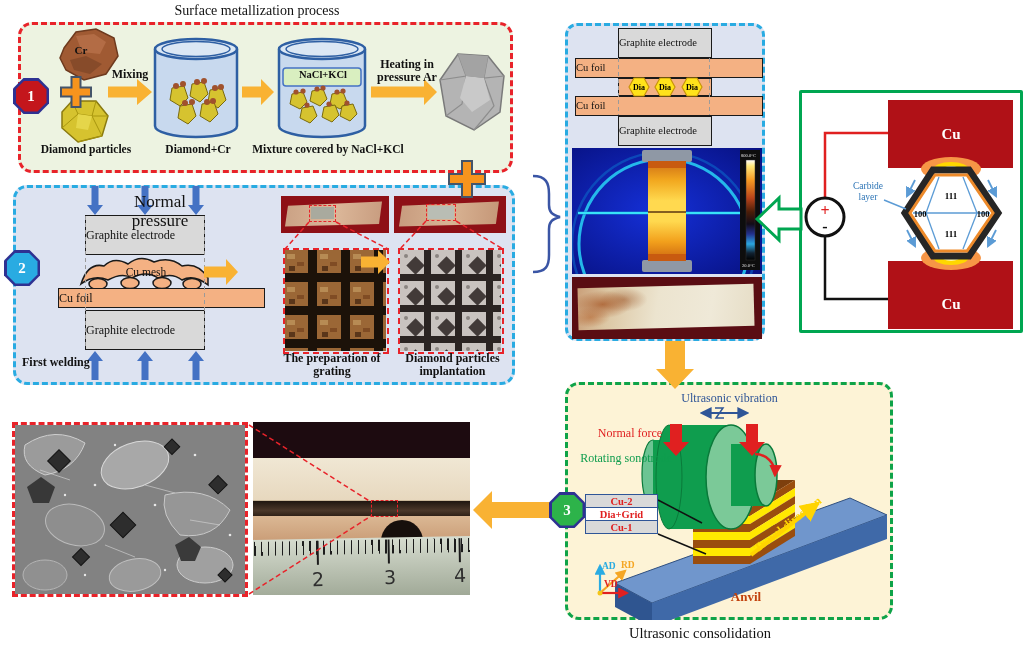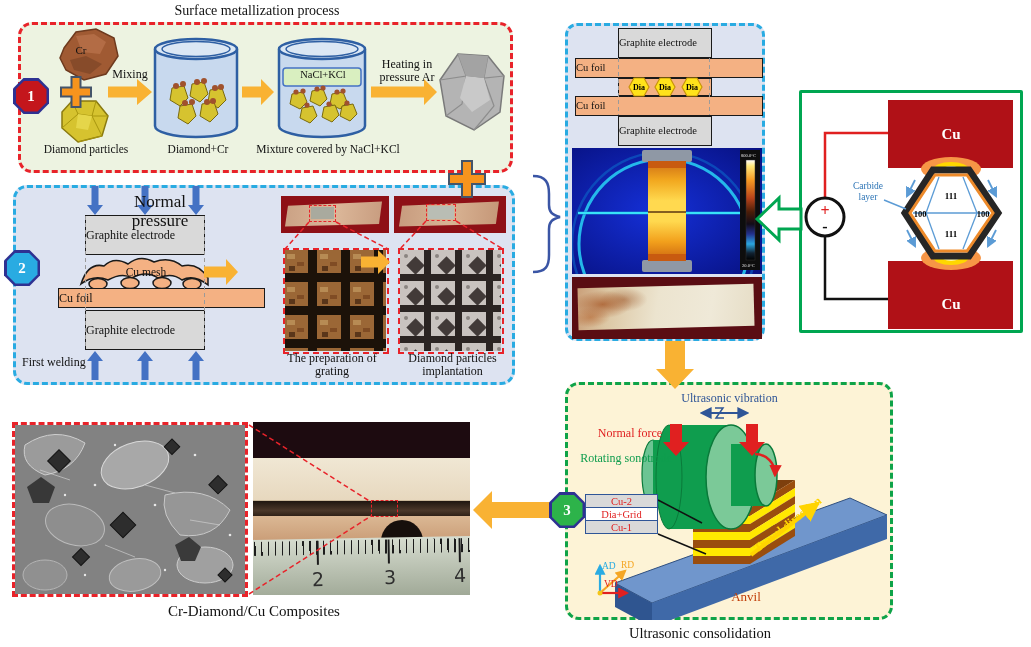--- a/index.html
+++ b/index.html
@@ -6,29 +6,29 @@
   #root{position:relative;width:1031px;height:647px;background:#fff;
         font-family:"Liberation Serif",serif;color:#111;overflow:hidden}
   .abs{position:absolute}
   .panel{position:absolute;box-sizing:border-box;border-radius:14px;z-index:1}
   .comp{position:absolute;z-index:10}
   .box{position:absolute;box-sizing:border-box;border:1.5px solid #1a1a1a;
        display:flex;align-items:center;z-index:12;
        font-size:12px;line-height:1}
   .lbl{position:absolute;z-index:60;line-height:1.12}
   .ctr{text-align:center}
-  .b{font-weight:normal}
+  .b{font-weight:bold}
   .badge{position:absolute;width:36px;height:36px;z-index:70}
   .badge .o{position:absolute;inset:0;background:#2e3192;
     clip-path:polygon(29% 0,71% 0,100% 29%,100% 71%,71% 100%,29% 100%,0 71%,0 29%)}
   .badge .i{position:absolute;inset:2.5px;display:flex;align-items:center;justify-content:center;
     color:#fff;font-weight:bold;font-size:15px;
     clip-path:polygon(29% 0,71% 0,100% 29%,100% 71%,71% 100%,29% 100%,0 71%,0 29%)}
   .legrow{position:absolute;box-sizing:border-box;border:1.5px solid #2f5597;width:73px;height:14px;
-    display:flex;align-items:center;justify-content:center;color:#e02020;font-weight:normal;
+    display:flex;align-items:center;justify-content:center;color:#e02020;font-weight:bold;
     font-size:10.5px;z-index:60}
   svg{display:block}
   svg text{font-family:"Liberation Serif",serif}
   #overlay{position:absolute;left:0;top:0;z-index:50;pointer-events:none}
 </style>
 </head>
 <body>
 
 <div id="root">
 
@@ -476,21 +476,20 @@
       <div class="abs" style="left:0;top:2px;width:226px;height:14px;
            background:repeating-linear-gradient(90deg,transparent 0 5.6px,#1c1c1c 5.6px 6.9px)"></div>
       <div class="abs" style="left:0;top:2px;width:226px;height:24px;
            background:repeating-linear-gradient(90deg,transparent 0 69.5px,#1c1c1c 69.5px 71px);background-position-x:-1px"></div>
     </div>
     <div class="abs" style="left:54px;top:146px;width:22px;text-align:center;font-family:'DejaVu Sans',sans-serif;font-size:19px;color:#2e2e2e;transform:rotate(-2deg)">2</div>
     <div class="abs" style="left:126px;top:144px;width:22px;text-align:center;font-family:'DejaVu Sans',sans-serif;font-size:19px;color:#2e2e2e;transform:rotate(-2deg)">3</div>
     <div class="abs" style="left:196px;top:142px;width:22px;text-align:center;font-family:'DejaVu Sans',sans-serif;font-size:19px;color:#2e2e2e;transform:rotate(-2deg)">4</div>
     <div class="abs" style="left:118px;top:78px;width:27px;height:17px;border:1.5px dashed #e8232a;box-sizing:border-box;z-index:55"></div>
   </div>
-  <div class="lbl ctr b" style="left:129px;top:603px;width:250px;font-size:15px">Cr-Diamond/Cu Composites</div>
 
   <svg id="overlay" width="1031" height="647" viewBox="0 0 1031 647">
 
     <g stroke="#9a9a9a" stroke-width="1" stroke-dasharray="4,3">
       <line x1="85.5" y1="216" x2="85.5" y2="349"></line>
         <line x1="204.5" y1="216" x2="204.5" y2="349"></line>
       <line x1="618.5" y1="58" x2="618.5" y2="115"></line>
         <line x1="709.5" y1="58" x2="709.5" y2="115"></line>
     </g>
 

